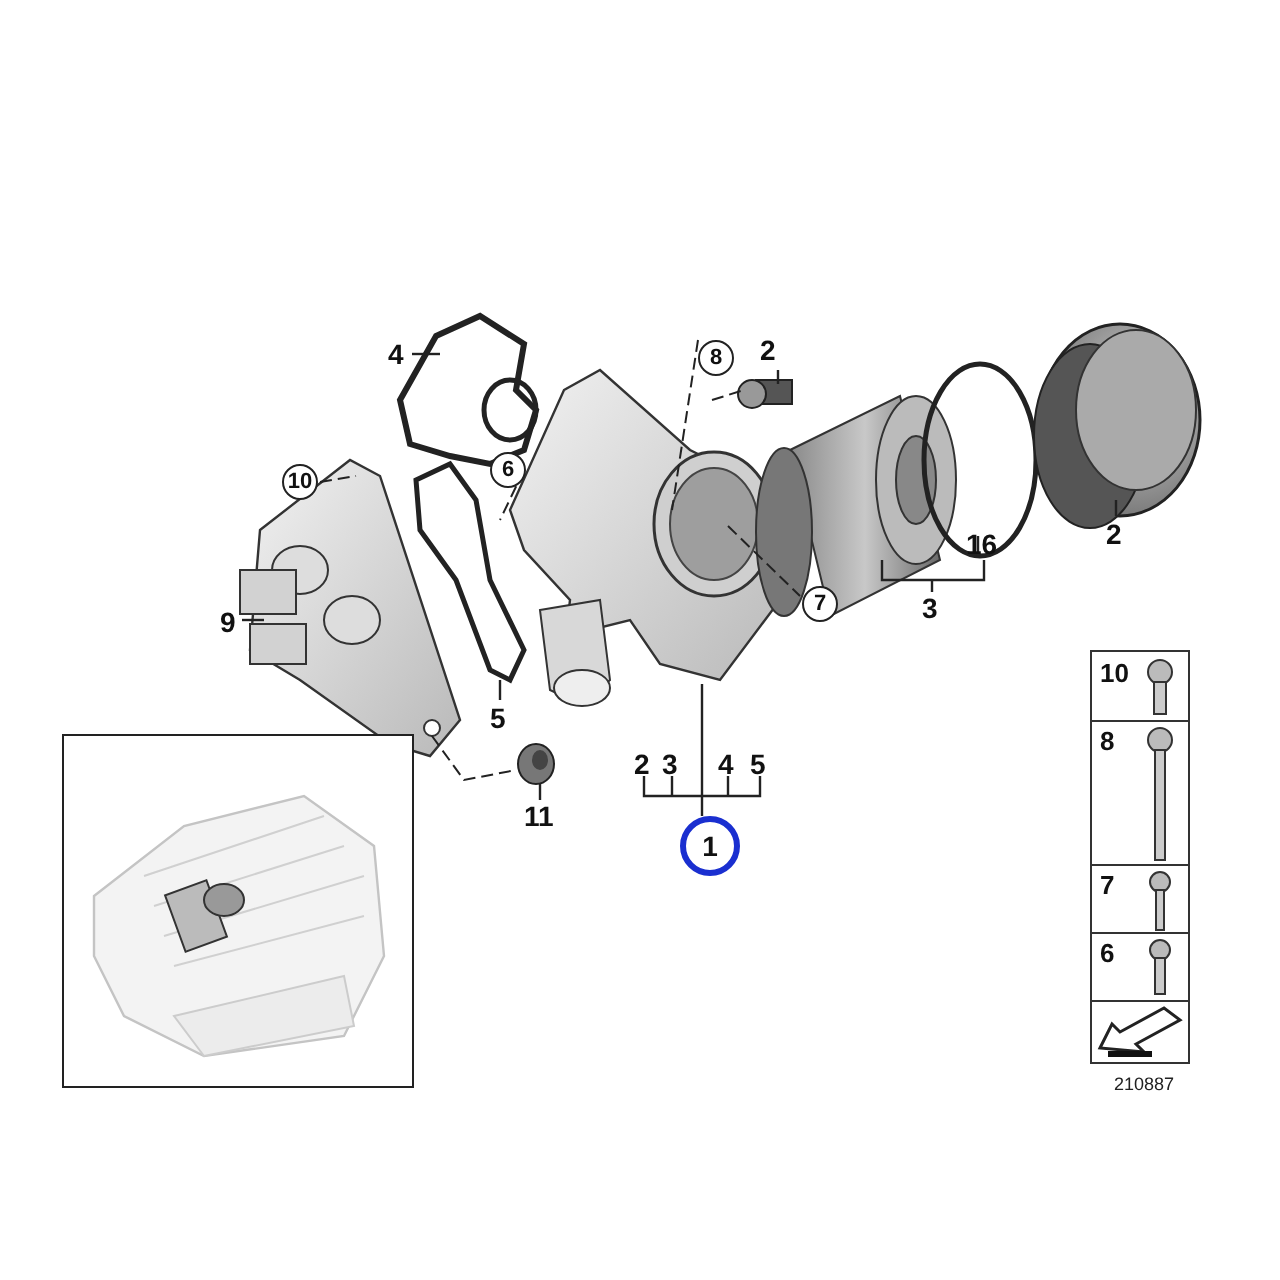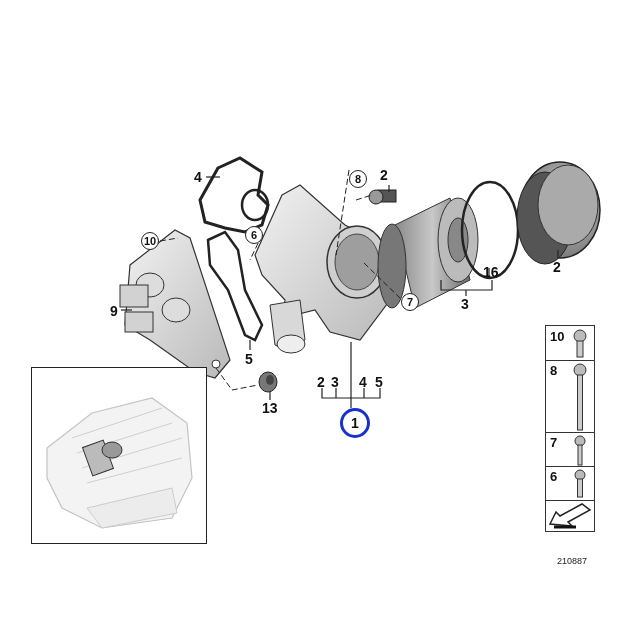--- a/index.html
+++ b/index.html
@@ -13,21 +13,21 @@
           text-align: center; line-height: 16px; color: #111; }
   .main-circ { position: absolute; left: 340px; top: 408px; width: 24px; height: 24px;
                border: 3px solid #1a2fd0; border-radius: 50%; background: #fff;
                font-size: 14px; font-weight: bold; text-align: center; line-height: 24px; color:#111; }
   .inset { position: absolute; left: 31px; top: 367px; width: 174px; height: 175px;
            border: 1.5px solid #222; background: #fff; }
   .fastener-panel { position: absolute; left: 545px; top: 325px; width: 48px; height: 205px;
                     border: 1.2px solid #333; background:#fff; }
   .fcell { position: absolute; left: 0; width: 48px; border-bottom: 1.2px solid #333; }
   .fnum { position: absolute; left: 4px; top: 3px; font-weight: bold; font-size: 13px; }
-  .diagram-id { position: absolute; left: 557px; top: 537px; font-size: 9px; color:#222;margin-top:19px; }
+  .diagram-id { position: absolute; left: 557px; top: 537px; font-size: 9px; color:#222; }
 </style>
 </head>
 <body>
 
 <div class="stage">
 
   <svg width="640" height="640" style="position:absolute;left:0;top:0">
     <defs>
       <linearGradient id="metal" x1="0" y1="0" x2="1" y2="1">
         <stop offset="0" stop-color="#f2f2f2"></stop>
@@ -106,21 +106,21 @@
       <line x1="364" y1="263" x2="400" y2="298"></line>
       <line x1="160" y1="241" x2="178" y2="238"></line>
       <path d="M216,368 L232,390 L258,385"></path>
       <line x1="262" y1="235" x2="250" y2="260"></line>
     </g>
   </svg>
 
   <span class="lbl" style="left:194px;top:170px">4</span>
   <span class="lbl" style="left:110px;top:304px">9</span>
   <span class="lbl" style="left:245px;top:352px">5</span>
-  <span class="lbl" style="left:262px;top:401px">13</span>
+  <span class="lbl" style="left:262px;top:401px">11</span>
   <span class="lbl" style="left:380px;top:168px">2</span>
   <span class="lbl" style="left:483px;top:265px">16</span>
   <span class="lbl" style="left:553px;top:260px">2</span>
   <span class="lbl" style="left:461px;top:297px">3</span>
 
   <span class="lbl" style="left:317px;top:375px">2</span>
   <span class="lbl" style="left:331px;top:375px">3</span>
   <span class="lbl" style="left:359px;top:375px">4</span>
   <span class="lbl" style="left:375px;top:375px">5</span>
 

